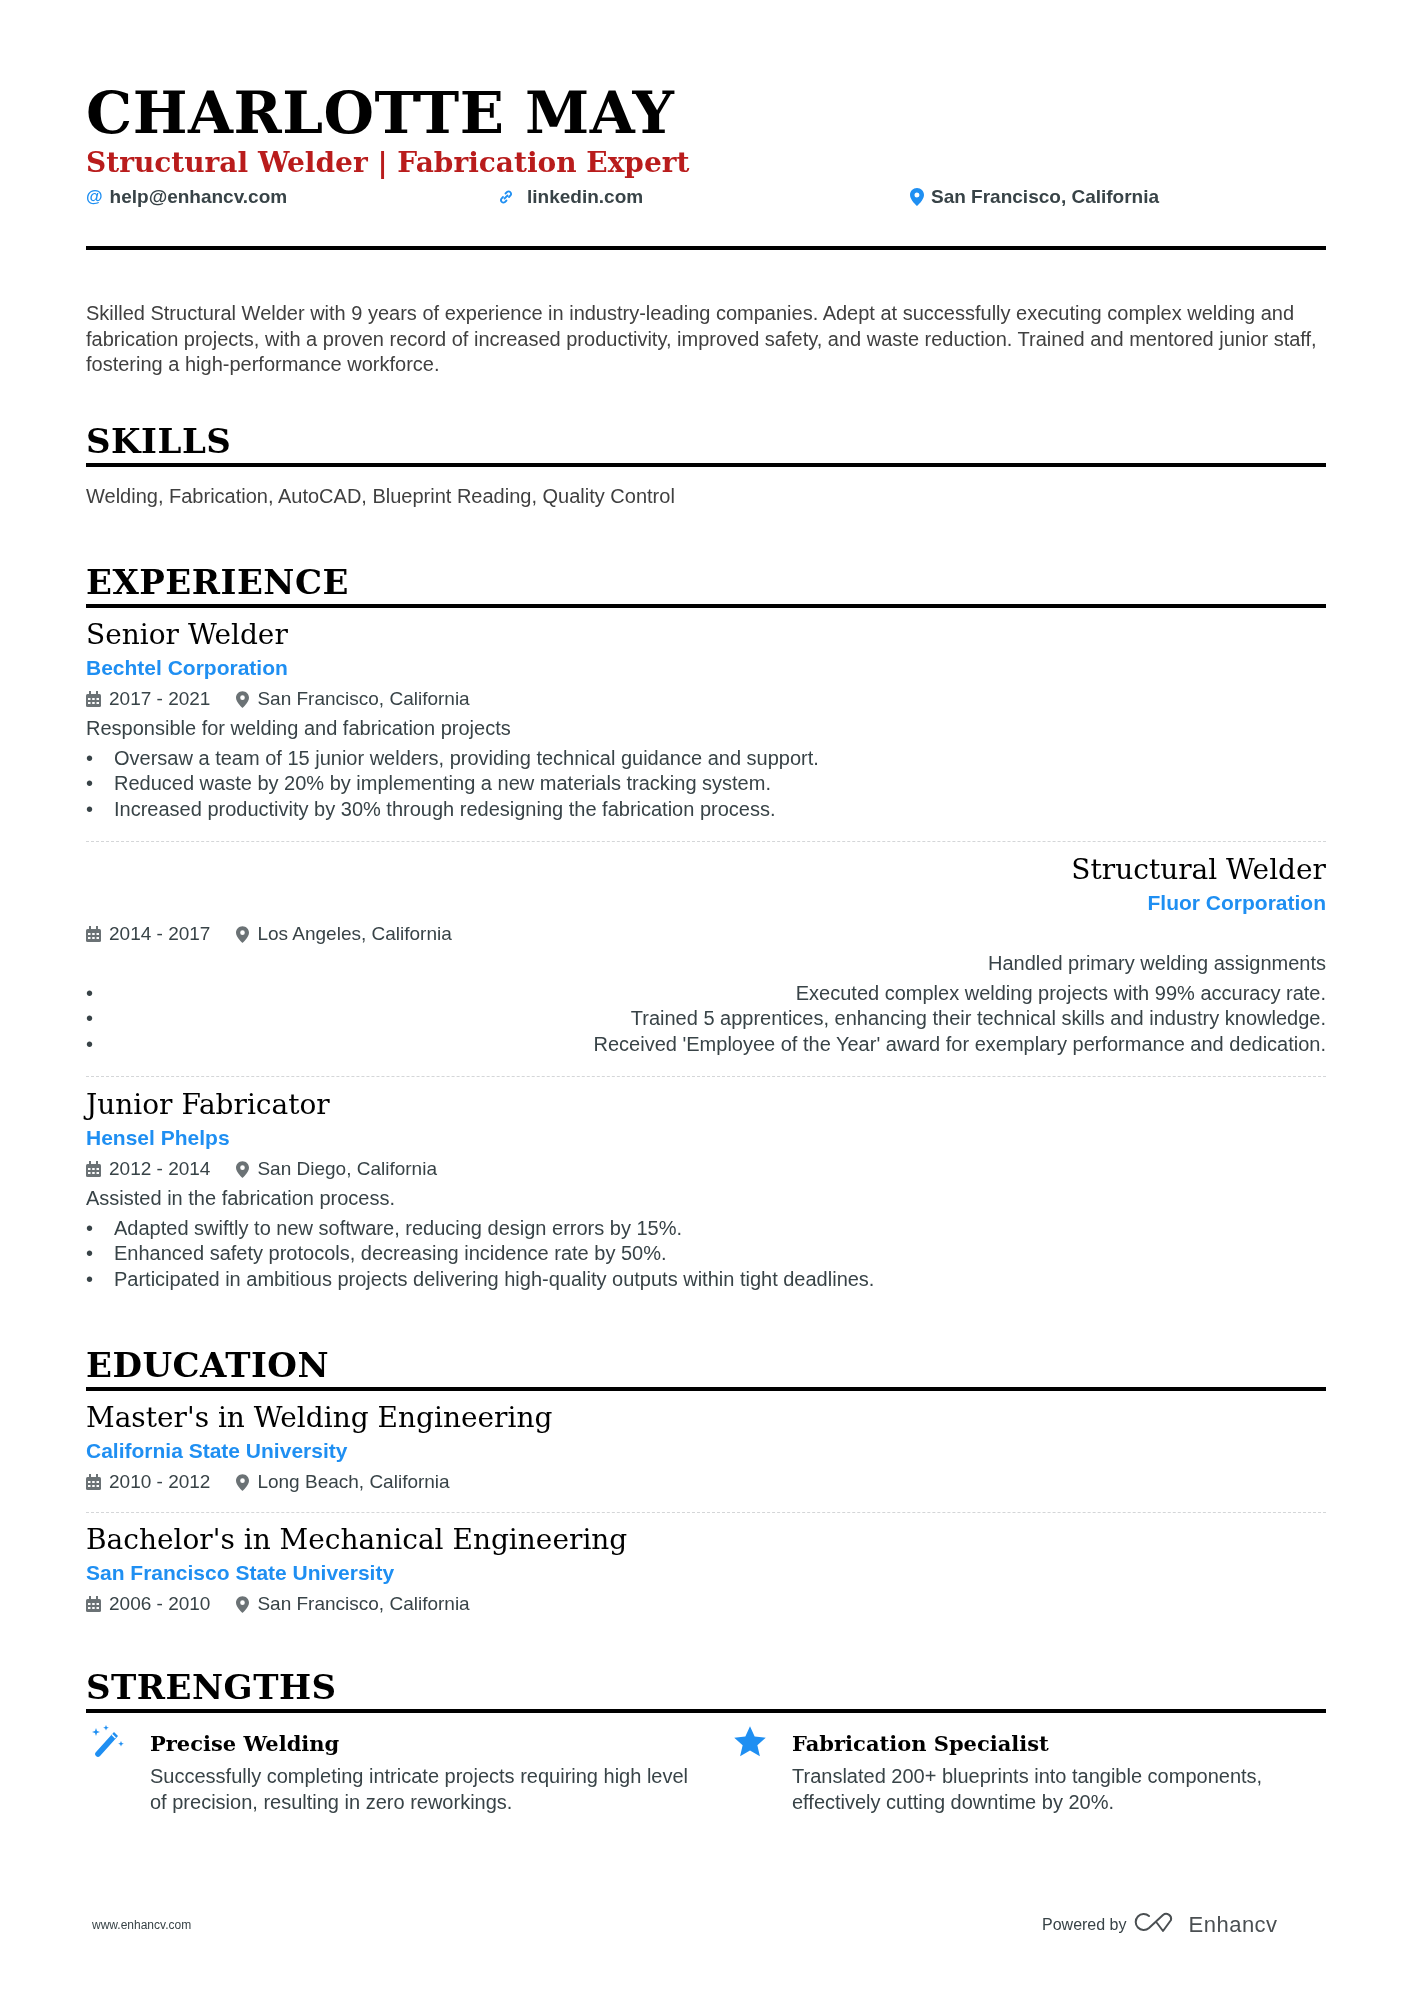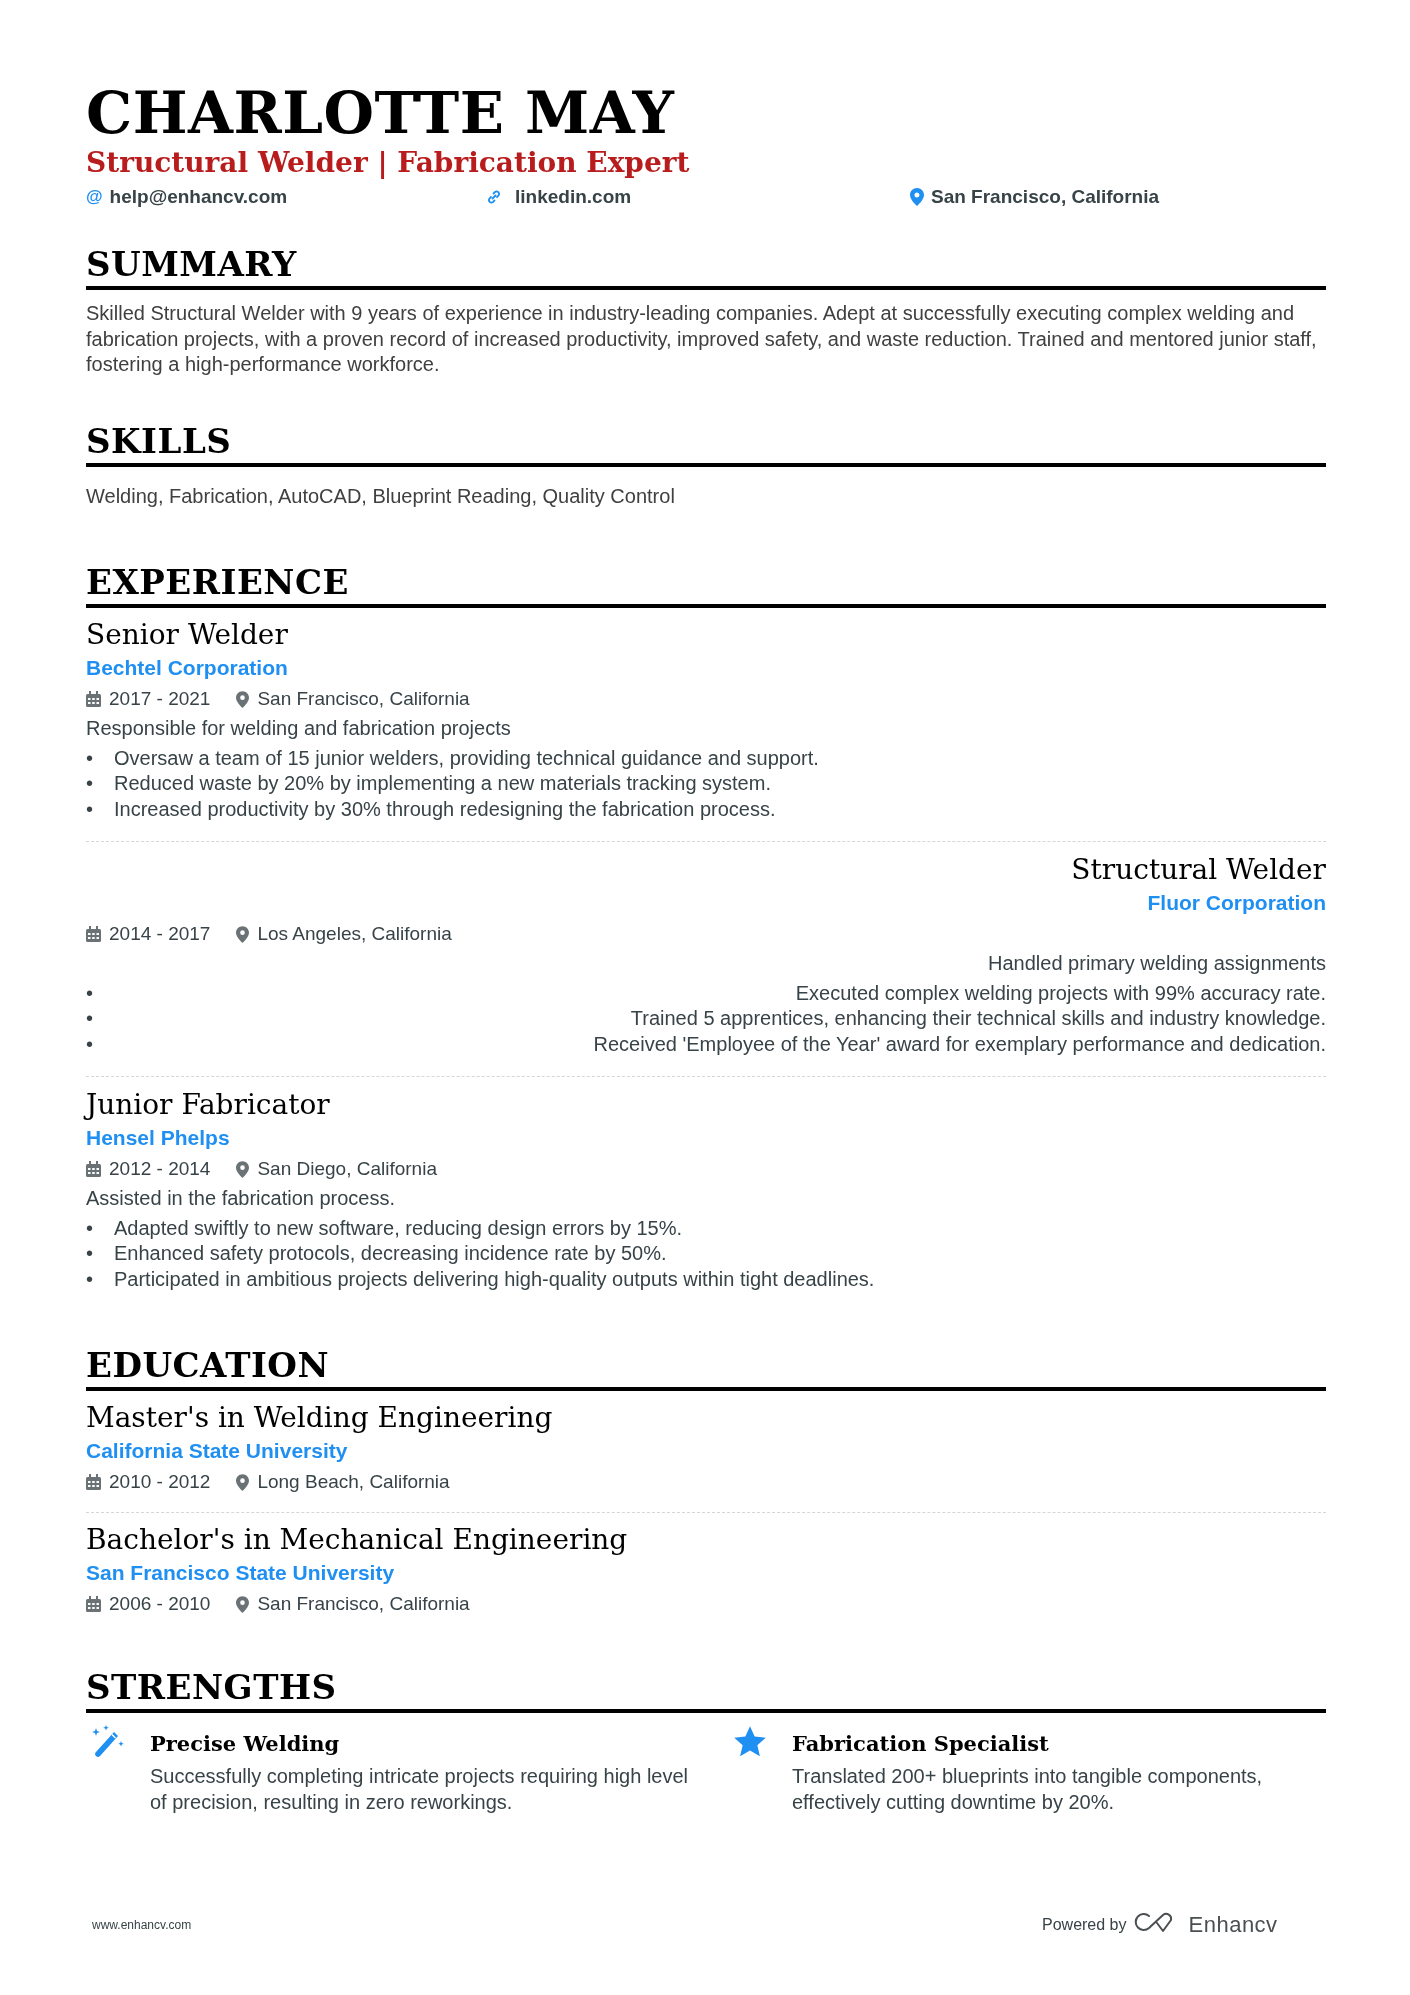--- a/index.html
+++ b/index.html
@@ -45,42 +45,41 @@
 <div class="page">
 
   <div class="name serif">CHARLOTTE MAY</div>
   <div class="headline serif">Structural Welder | Fabrication Expert</div>
 
   <div class="contacts">
     <div class="contact" style="left:0;">
       <span class="ic">@</span>
       <span>help@enhancv.com</span>
     </div>
-    <div class="contact" style="left:400px;gap:13px;">
+    <div class="contact" style="left:412px;gap:13px;">
       <span class="ic">
         <svg width="16" height="16" viewBox="0 0 16 16" fill="none" stroke="#1f8ff2" stroke-width="1.8" stroke-linecap="round">
           <path d="M6.5 9.5 L9.5 6.5"></path>
           <path d="M7.5 4.5 L9 3 a2.5 2.5 0 0 1 3.5 3.5 L11 8"></path>
           <path d="M8.5 11.5 L7 13 a2.5 2.5 0 0 1 -3.5 -3.5 L5 8"></path>
         </svg>
       </span>
       <span>linkedin.com</span>
     </div>
     <div class="contact" style="left:824px;">
       <span class="ic">
         <svg width="14" height="18" viewBox="0 0 14 18">
             <path d="M7 0 C3.1 0 0 3.1 0 7 c0 5 7 11 7 11 s7-6 7-11 C14 3.1 10.9 0 7 0z M7 9.5 a2.5 2.5 0 1 1 0-5 a2.5 2.5 0 0 1 0 5z" fill="#1f8ff2"></path>
           </svg>
       </span>
       <span>San Francisco, California</span>
     </div>
   </div>
 
   <div class="section-h" style="top:244px;">
-    <div class="t serif">SUMMARY</div>
     <div class="rule"></div>
   </div>
   <div class="para" style="top:301px;">Skilled Structural Welder with 9 years of experience in industry-leading companies. Adept at successfully executing complex welding and fabrication projects, with a proven record of increased productivity, improved safety, and waste reduction. Trained and mentored junior staff, fostering a high-performance workforce.</div>
 
   <div class="section-h" style="top:421px;">
     <div class="t serif">SKILLS</div>
     <div class="rule"></div>
   </div>
   <div class="para" style="top:484px;">Welding, Fabrication, AutoCAD, Blueprint Reading, Quality Control</div>
 

